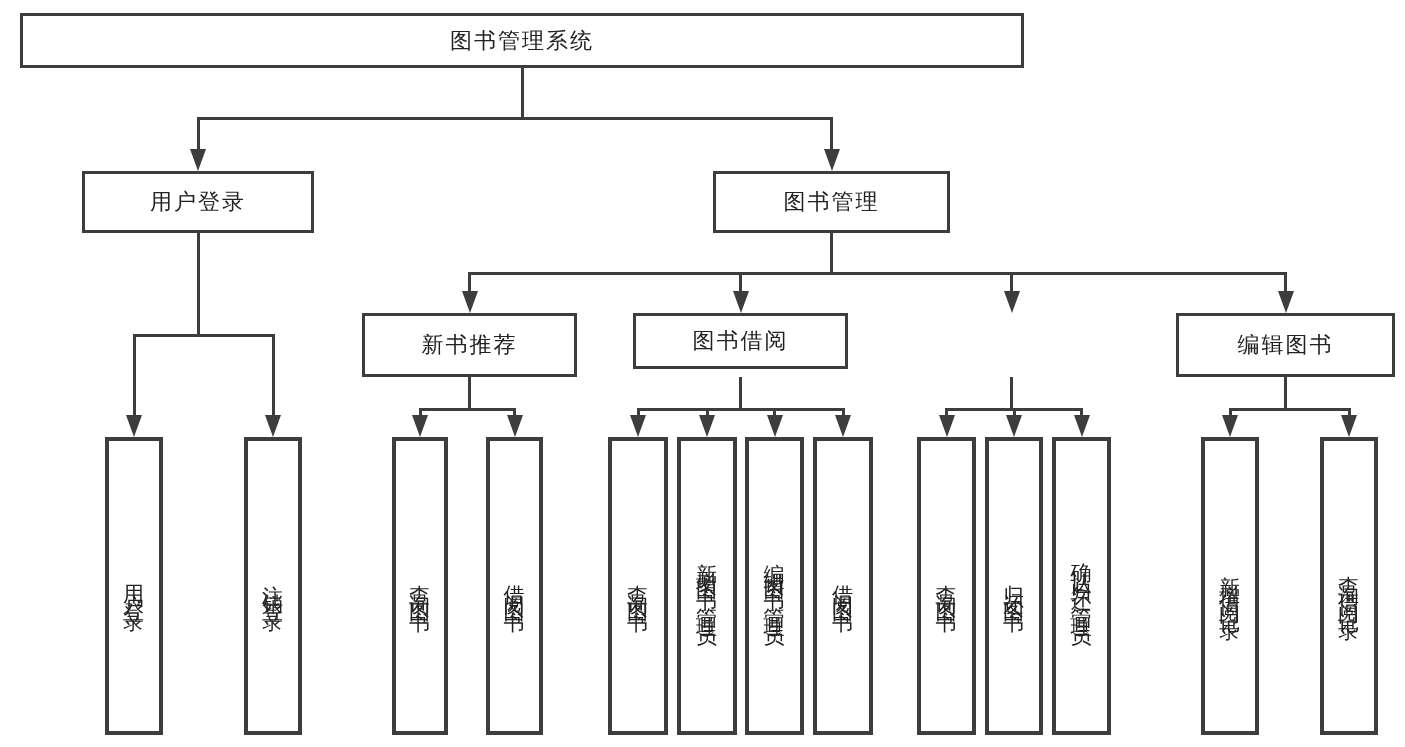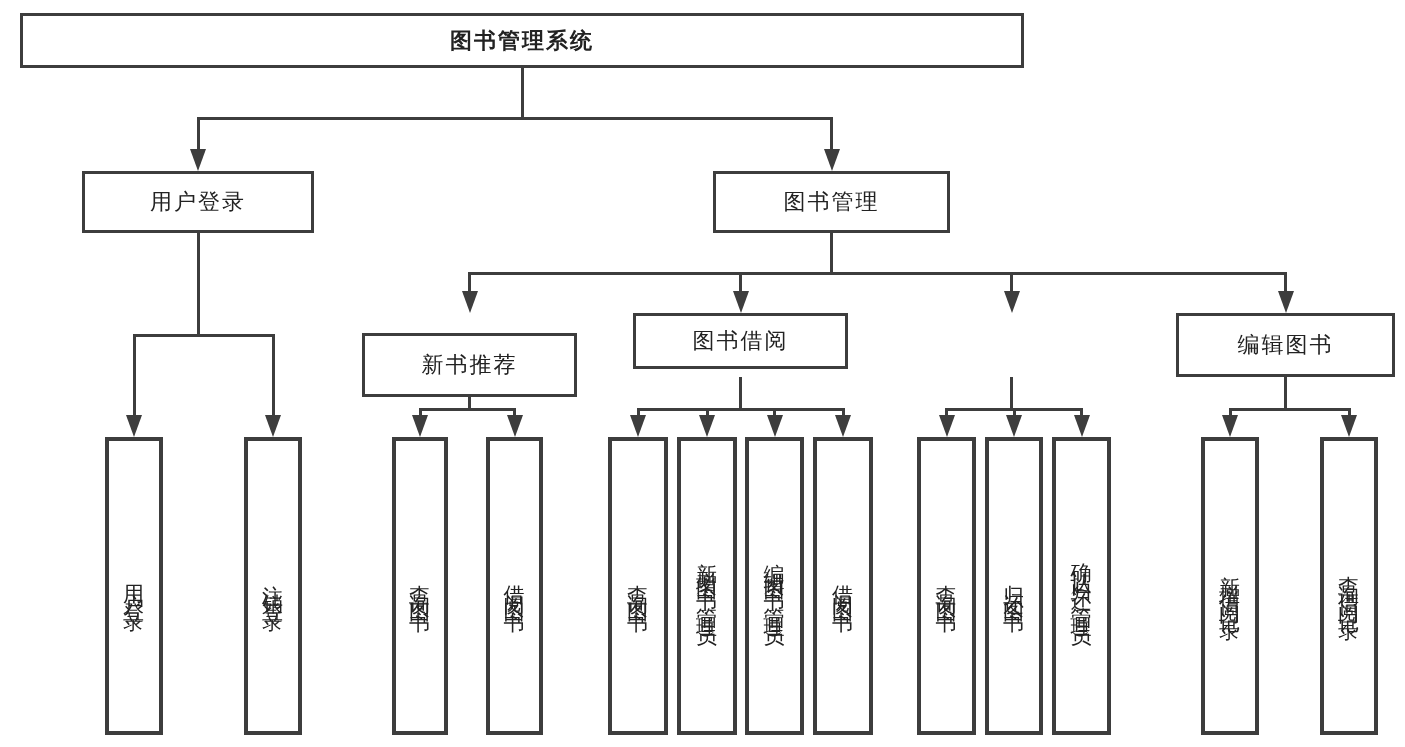--- a/index.html
+++ b/index.html
@@ -56,21 +56,21 @@
     letter-spacing: 1px;
     color: var(--wm, #b7b7b7);
     z-index: 5;
     white-space: nowrap;
   }
 </style>
 </head>
 <body>
 
 <div class="canvas">
-<div class="node horiz" style="left: 20px; top: 13px; width: 1004px; height: 55px; font-weight: bold;">
+<div class="node horiz" style="left: 20px; top: 13px; width: 1004px; height: 55px;">
       <span>图书管理系统</span>
     </div>
     <div class="edge" style="left: 520.5px; top: 68px; width: 3px; height: 50px;"></div>
     <div class="edge" style="left: 196.5px; top: 116.5px; width: 636.5px; height: 3px;"></div>
     <div class="edge" style="left: 196.5px; top: 118px; width: 3px; height: 37px;"></div>
     <div class="arrow" style="left: 190px; top: 149px;"></div>
     <div class="node horiz" style="left: 82px; top: 171px; width: 232px; height: 62px;">
       <span>用户登录</span>
     </div>
     <div class="edge" style="left: 196.5px; top: 233px; width: 3px; height: 102px;"></div>
@@ -87,21 +87,21 @@
     </div>
     <div class="edge" style="left: 830px; top: 118px; width: 3px; height: 37px;"></div>
     <div class="arrow" style="left: 823.5px; top: 149px;"></div>
     <div class="node horiz" style="left: 713px; top: 171px; width: 237px; height: 62px; align-items: center;">
       <span>图书管理</span>
     </div>
     <div class="edge" style="left: 830px; top: 233px; width: 3px; height: 40px;"></div>
     <div class="edge" style="left: 468px; top: 271.5px; width: 819px; height: 3px;"></div>
     <div class="edge" style="left: 468px; top: 273px; width: 3px; height: 24px;"></div>
     <div class="arrow" style="left: 461.5px; top: 291px;"></div>
-    <div class="node horiz" style="left: 362px; top: 313px; width: 215px; height: 64px; margin-top: 20px;">
+    <div class="node horiz" style="left: 362px; top: 313px; width: 215px; height: 64px;">
       <span>新书推荐</span>
     </div>
     <div class="edge" style="left: 468px; top: 377px; width: 3px; height: 32px;"></div>
     <div class="edge" style="left: 418.5px; top: 407.5px; width: 97.5px; height: 3px;"></div>
     <div class="edge" style="left: 418.5px; top: 409px; width: 3px; height: 12px;"></div>
     <div class="arrow" style="left: 412px; top: 415px;"></div>
     <div class="node vert" style="left: 392px; top: 437px; width: 56px; height: 298px;">
       <span>查询图书</span>
     </div>
     <div class="edge" style="left: 513px; top: 409px; width: 3px; height: 12px;"></div>

